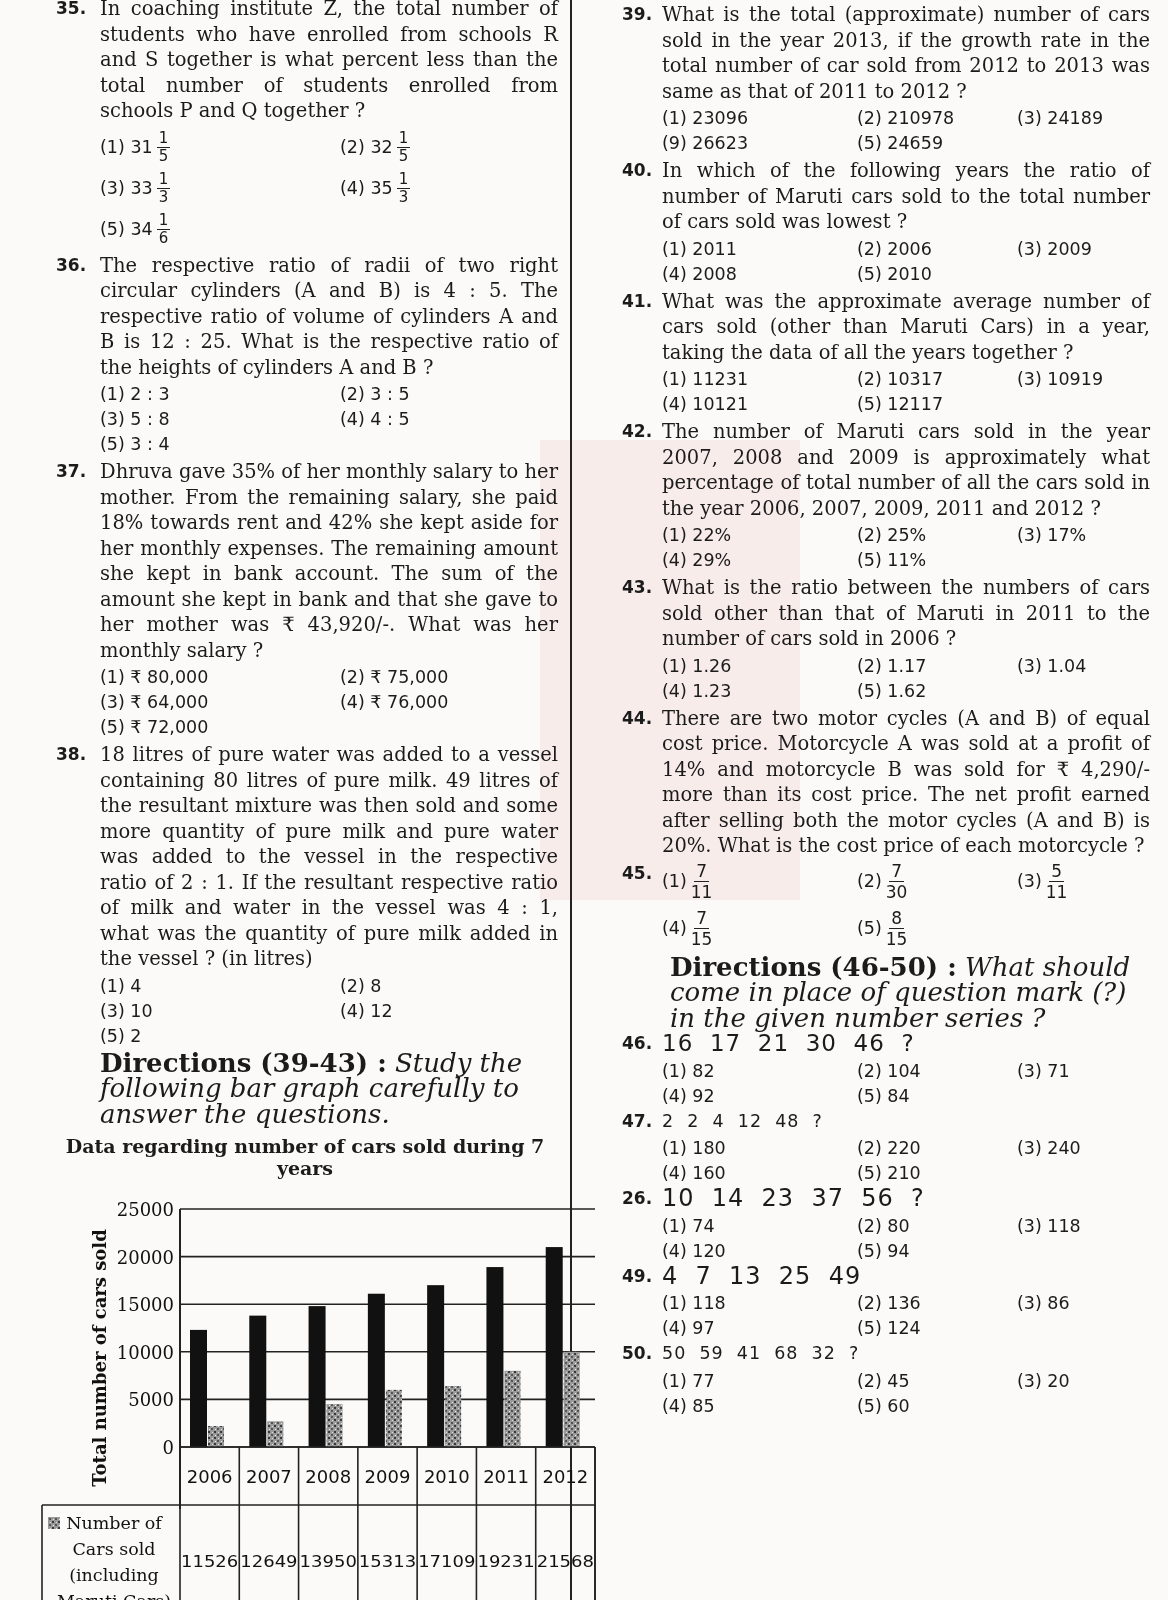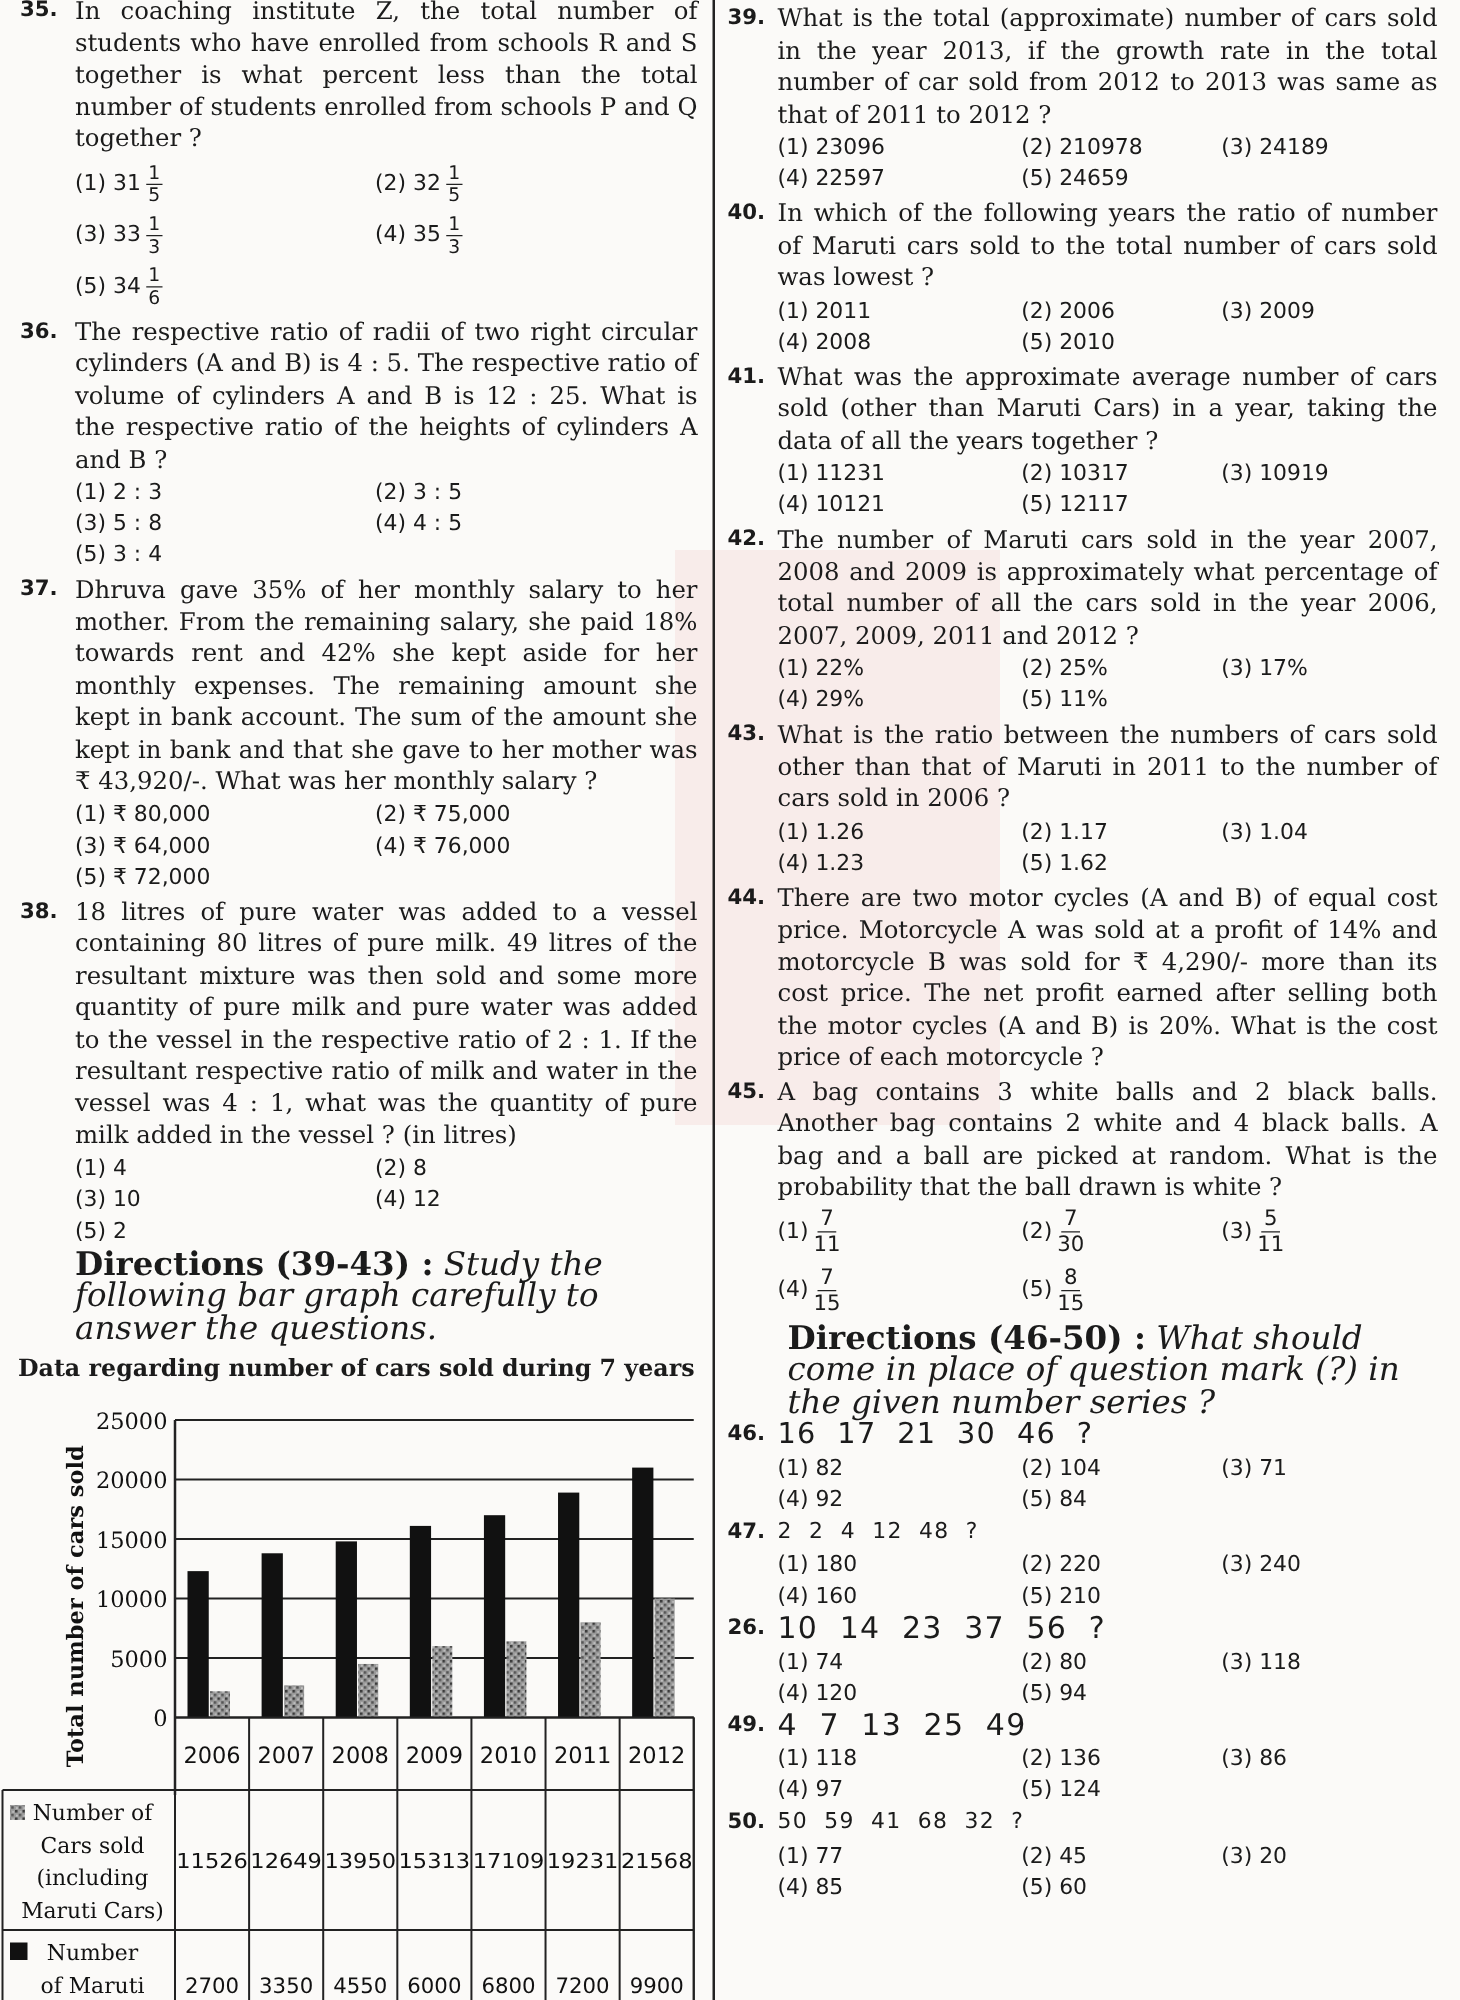--- a/index.html
+++ b/index.html
@@ -1,19 +1,19 @@
 <!DOCTYPE html>
 <html><head>
 <meta charset="utf-8">
 <style>
   * { box-sizing: border-box; margin: 0; padding: 0; }
   html, body { width: 1168px; height: 1600px; background: #fbfaf8; overflow: hidden; }
   body { font-family: "DejaVu Serif", serif; color: #1b1b1b; position: relative; }
   .page { position: absolute; left: 0; top: 0; width: 1168px; height: 1600px; }
-  .col { position: absolute; top: 0; height: 1600px; }
+  .col { position: absolute; top: 0; height: 1600px; padding-left: 40px; }
   .col-left { left: 0; width: 572px; border-right: 2px solid #222; }
   .col-right { left: 574px; width: 594px; }
   .q { position: relative; padding-left: 60px; padding-right: 12px; font-size: 19.5px; line-height: 25.5px; text-align: justify; }
   .col-right .q { padding-left: 48px; padding-right: 18px; }
   .qnum { position: absolute; left: 16px; top: 0; font-weight: bold; font-family: "DejaVu Sans", sans-serif; font-size: 17px; }
   .col-right .qnum { left: 8px; }
   .qtext { font-size: 19.5px; }
   .opts { display: grid; grid-template-columns: 240px 240px; row-gap: 0; font-family: "DejaVu Sans", sans-serif; font-size: 17.5px; line-height: 25px; margin-top: 2px; }
   .col-right .opts { grid-template-columns: 195px 160px 150px; }
   .opt { display: flex; align-items: center; white-space: nowrap; }
@@ -204,21 +204,21 @@
 
   <div class="col col-right">
     <div id="right-q-container" style="margin-top:2px;">
         <div class="q" style="margin-top: 0px;">
           <span class="qnum">39.</span>
           <div class="qtext">What is the total (approximate) number of cars sold in the year 2013, if the growth rate in the total number of car sold from 2012 to 2013 was same as that of 2011 to 2012 ?</div>
           <div class="opts">
             <div class="opt">(1) 23096</div>
             <div class="opt">(2) 210978</div>
             <div class="opt">(3) 24189</div>
-            <div class="opt">(4) 22597</div>
+            <div class="opt">(9) 26623</div>
             <div class="opt">(5) 24659</div>
           </div>
         </div>
         <div class="q" style="margin-top: 2px;">
           <span class="qnum">40.</span>
           <div class="qtext">In which of the following years the ratio of number of Maruti cars sold to the total number of cars sold was lowest ?</div>
           <div class="opts">
             <div class="opt">(1) 2011</div>
             <div class="opt">(2) 2006</div>
             <div class="opt">(3) 2009</div>
@@ -258,21 +258,20 @@
             <div class="opt">(4) 1.23</div>
             <div class="opt">(5) 1.62</div>
           </div>
         </div>
         <div class="q" style="margin-top: 2px;">
           <span class="qnum">44.</span>
           <div class="qtext">There are two motor cycles (A and B) of equal cost price. Motorcycle A was sold at a profit of 14% and motorcycle B was sold for ₹ 4,290/- more than its cost price. The net profit earned after selling both the motor cycles (A and B) is 20%. What is the cost price of each motorcycle ?</div>
         </div>
         <div class="q" style="margin-top: 2px;">
           <span class="qnum">45.</span>
-          <div class="qtext">A bag contains 3 white balls and 2 black balls. Another bag contains 2 white and 4 black balls. A bag and a ball are picked at random. What is the probability that the ball drawn is white ?</div>
           <div class="opts fracopts">
             <div class="opt">
               <span>(1)</span>
               <span class="frac" style="font-size:17px;line-height:20px;">
                 <span class="num">7</span>
                 <span>11</span>
               </span>
             </div>
             <div class="opt">
               <span>(2)</span>

